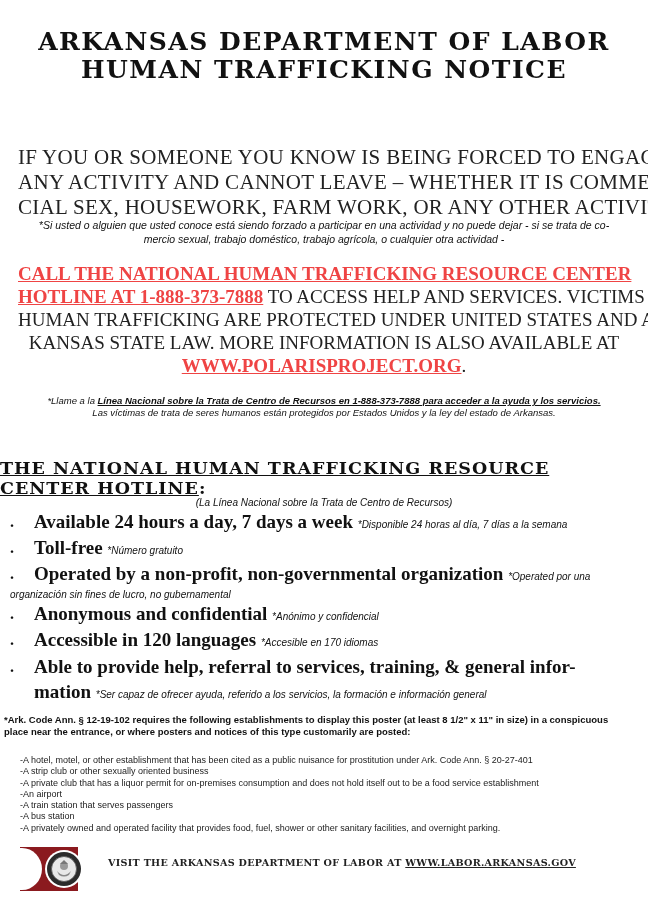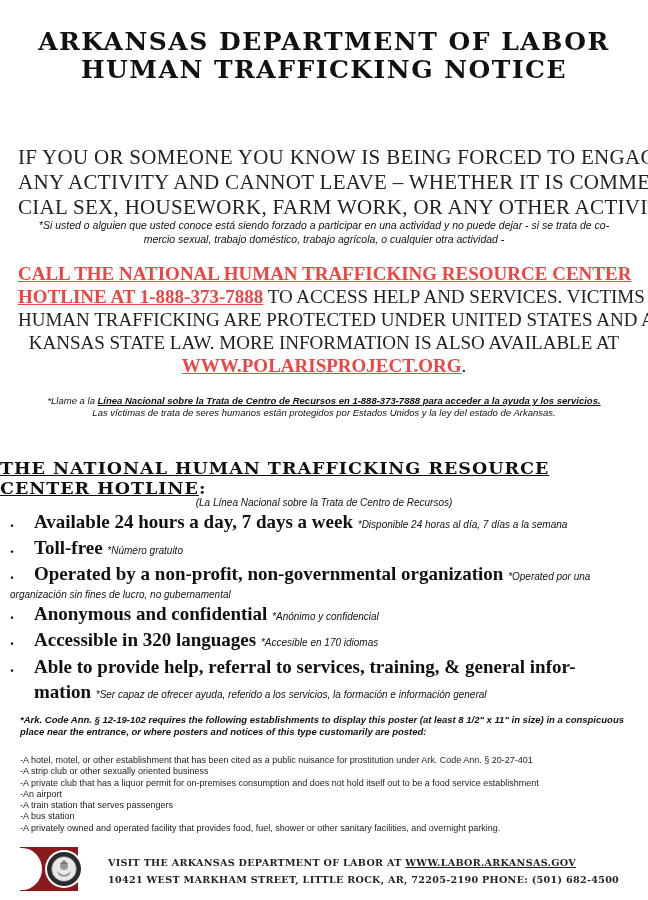--- a/index.html
+++ b/index.html
@@ -94,26 +94,25 @@
     font-size: 16px; font-weight: bold;
   }
   .features li .es {
     font-family: "Liberation Sans", sans-serif;
     font-style: italic; font-weight: normal;
     font-size: 10px;
   }
   .features li .es-block { display: block; line-height: 14px; margin-left: -0px; }
 
   .legal {
-    position: absolute; left: 20px; right: 20px; top: 714px;
+    position: absolute; left: 4px; right: 20px; top: 714px;
     font-family: "Liberation Sans", sans-serif;
     font-weight: bold;
     font-size: 9.5px; line-height: 12px;
     color: #111;
-    font-style: italic;
   }
   .establishments {
     position: absolute; left: 20px; right: 20px; top: 755px;
     list-style: none; margin: 0; padding: 0;
     font-family: "Liberation Sans", sans-serif;
     font-size: 9px; line-height: 11.3px;
     color: #222;
   }
   .establishments li { white-space: nowrap; }
 
@@ -192,21 +191,21 @@
       <span class="es">*Operated por una</span>
       <span class="es es-block" style="margin-left:-24px;">organización sin fines de lucro, no gubernamental</span>
     </li>
     <li>
       <span class="bullet">.</span>
       <span>Anonymous and confidential</span>
       <span class="es">*Anónimo y confidencial</span>
     </li>
     <li>
       <span class="bullet">.</span>
-      <span>Accessible in 320 languages</span>
+      <span>Accessible in 120 languages</span>
       <span class="es">*Accesible en 170 idiomas</span>
     </li>
     <li style="line-height:25px;">
       <span class="bullet">.</span>
       <span>Able to provide help, referral to services, training, &amp; general infor-</span><br>
       <span>mation</span>
       <span class="es">*Ser capaz de ofrecer ayuda, referido a los servicios, la formación e información general</span>
     </li>
   </ul>
 
@@ -231,17 +230,16 @@
         <circle cx="44" cy="22" r="17" fill="#2b2b2b"></circle>
         <circle cx="44" cy="22" r="12.5" fill="#e8e8e8"></circle>
         <circle cx="44" cy="22" r="12.5" fill="none" stroke="#555" stroke-width="0.8"></circle>
         <circle cx="44" cy="19" r="4" fill="#999"></circle>
         <path d="M37 24 Q44 32 51 24 L49 28 Q44 31 39 28 Z" fill="#888"></path>
         <path d="M40 17 L48 17 L44 13 Z" fill="#777"></path>
       </svg>
     </div>
     <div class="footer-text">
       <div><span>VISIT THE ARKANSAS DEPARTMENT OF LABOR AT </span><a>WWW.LABOR.ARKANSAS.GOV</a></div>
-      <div>10421 WEST MARKHAM STREET, LITTLE ROCK, AR, 72205-2190 PHONE: (501) 682-4500</div>
     </div>
   </div>
 
 </div>
 
 </body></html>

